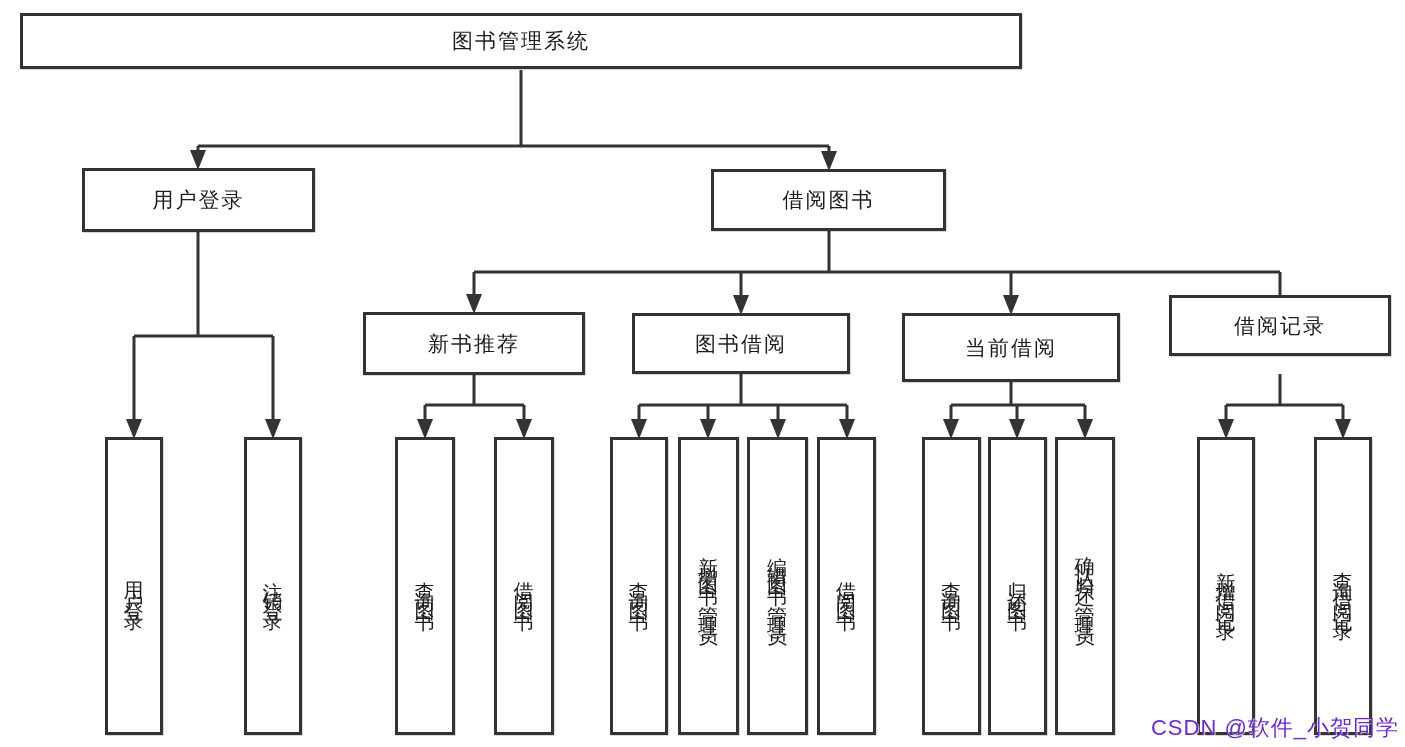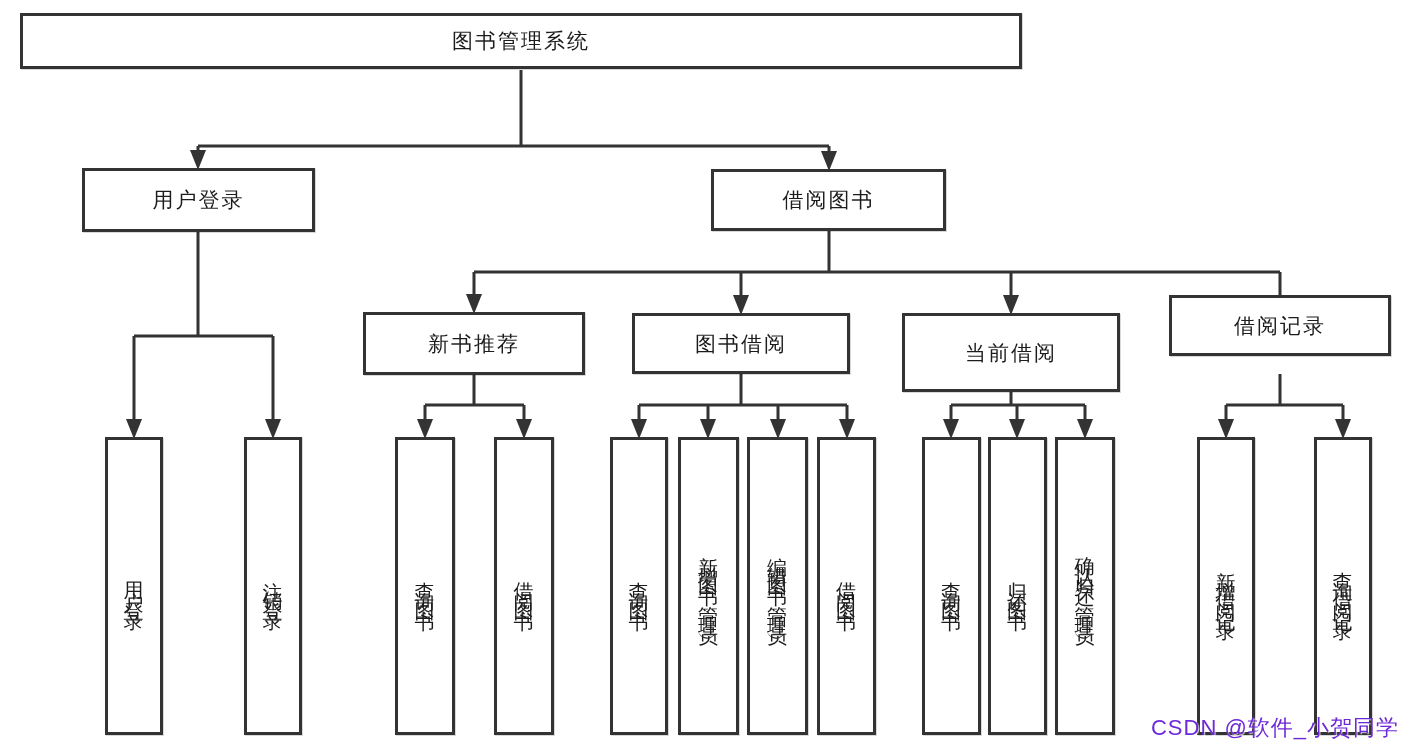--- a/index.html
+++ b/index.html
@@ -77,21 +77,21 @@
     </div>
     <div class="box h" style="left: 711px; top: 169px; width: 235px; height: 62px;">
       <span>借阅图书</span>
     </div>
     <div class="box h" style="left: 363px; top: 312px; width: 222px; height: 63px;">
       <span>新书推荐</span>
     </div>
     <div class="box h" style="left: 632px; top: 313px; width: 218px; height: 61px;">
       <span>图书借阅</span>
     </div>
-    <div class="box h" style="left: 902px; top: 313px; width: 218px; height: 79px;">
+    <div class="box h" style="left: 902px; top: 313px; width: 218px; height: 69px;">
       <span>当前借阅</span>
     </div>
     <div class="box h" style="left: 1169px; top: 295px; width: 222px; height: 61px;">
       <span>借阅记录</span>
     </div>
     <div class="box v" style="left: 105px; top: 437px; width: 58px; height: 298px;">
       <span>用户登录</span>
     </div>
     <div class="box v" style="left: 244px; top: 437px; width: 58px; height: 298px;">
       <span>注销登录</span>

